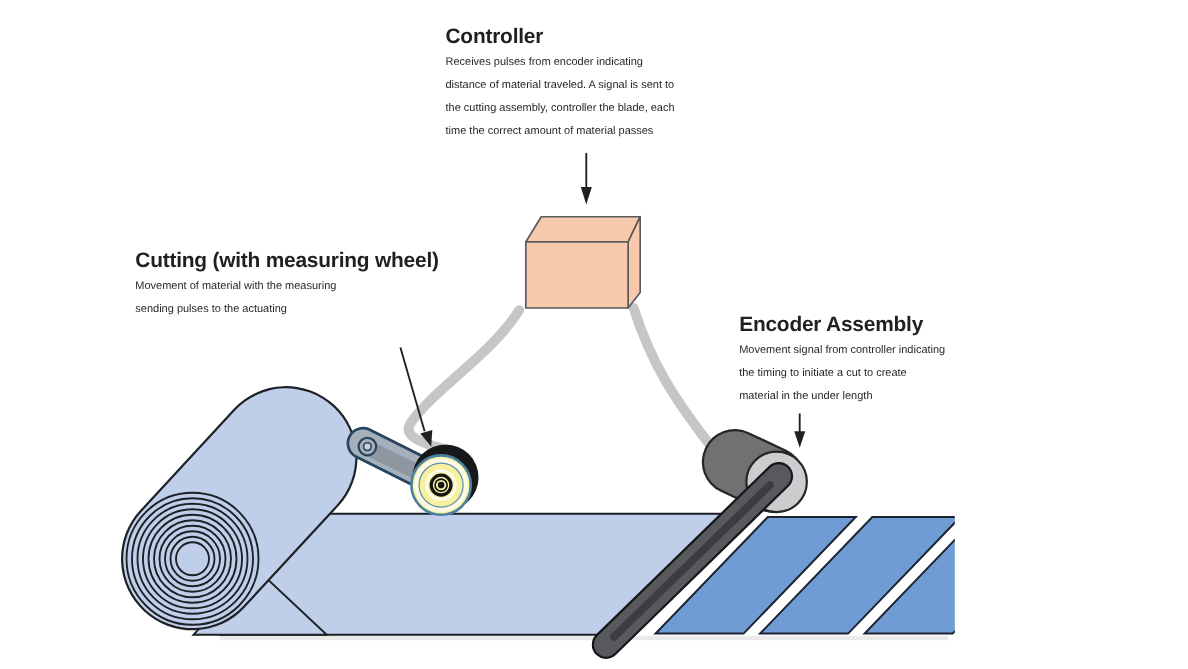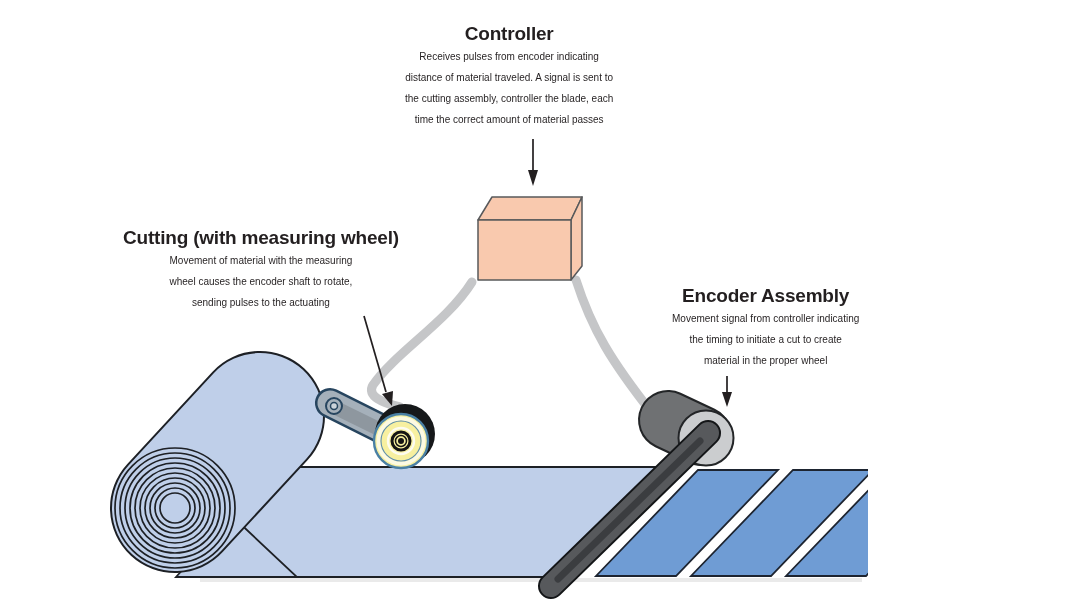--- a/index.html
+++ b/index.html
@@ -1,18 +1,18 @@
 <!DOCTYPE html>
 <html><head>
 <meta charset="utf-8">
 <style>
   html,body{margin:0;padding:0;background:#ffffff;}
   #stage{
     position:relative;width:868px;height:608px;background:#ffffff;overflow:hidden;
-    font-family:"Liberation Sans","DejaVu Sans",sans-serif;color:#231f20;text-align:center;
+    font-family:"Liberation Sans","DejaVu Sans",sans-serif;color:#231f20;
   }
   #artwork{position:absolute;left:0;top:0;width:1080px;height:608px;}
   .anno{position:absolute;z-index:2;}
   .anno .heading{
     display:block;font-weight:bold;font-size:19px;line-height:24px;
     letter-spacing:-0.2px;color:#231f20;white-space:nowrap;
   }
   .anno .bodyline{
     display:block;font-size:10px;line-height:21px;
     color:#231f20;white-space:nowrap;
@@ -119,24 +119,23 @@
     <span class="heading">Controller</span>
     <span class="bodyline">Receives pulses from encoder indicating</span>
     <span class="bodyline">distance of material traveled.  A signal is sent to</span>
     <span class="bodyline">the cutting assembly, controller the blade, each</span>
     <span class="bodyline">time the correct amount of material passes</span>
   </div>
 
   <div class="anno" id="anno-encoder">
     <span class="heading">Cutting (with measuring wheel)</span>
     <span class="bodyline">Movement of material with the measuring</span>
-    <span class="bodyline">wheel causes the encoder shaft to rotate,</span>
     <span class="bodyline">sending pulses to the actuating</span>
   </div>
 
   <div class="anno" id="anno-cutting">
     <span class="heading">Encoder Assembly</span>
     <span class="bodyline">Movement signal from controller indicating</span>
     <span class="bodyline">the timing to initiate a cut to create</span>
-    <span class="bodyline">material in the proper wheel</span>
+    <span class="bodyline">material in the under length</span>
   </div>
 
 </div>
 
 </body></html>

